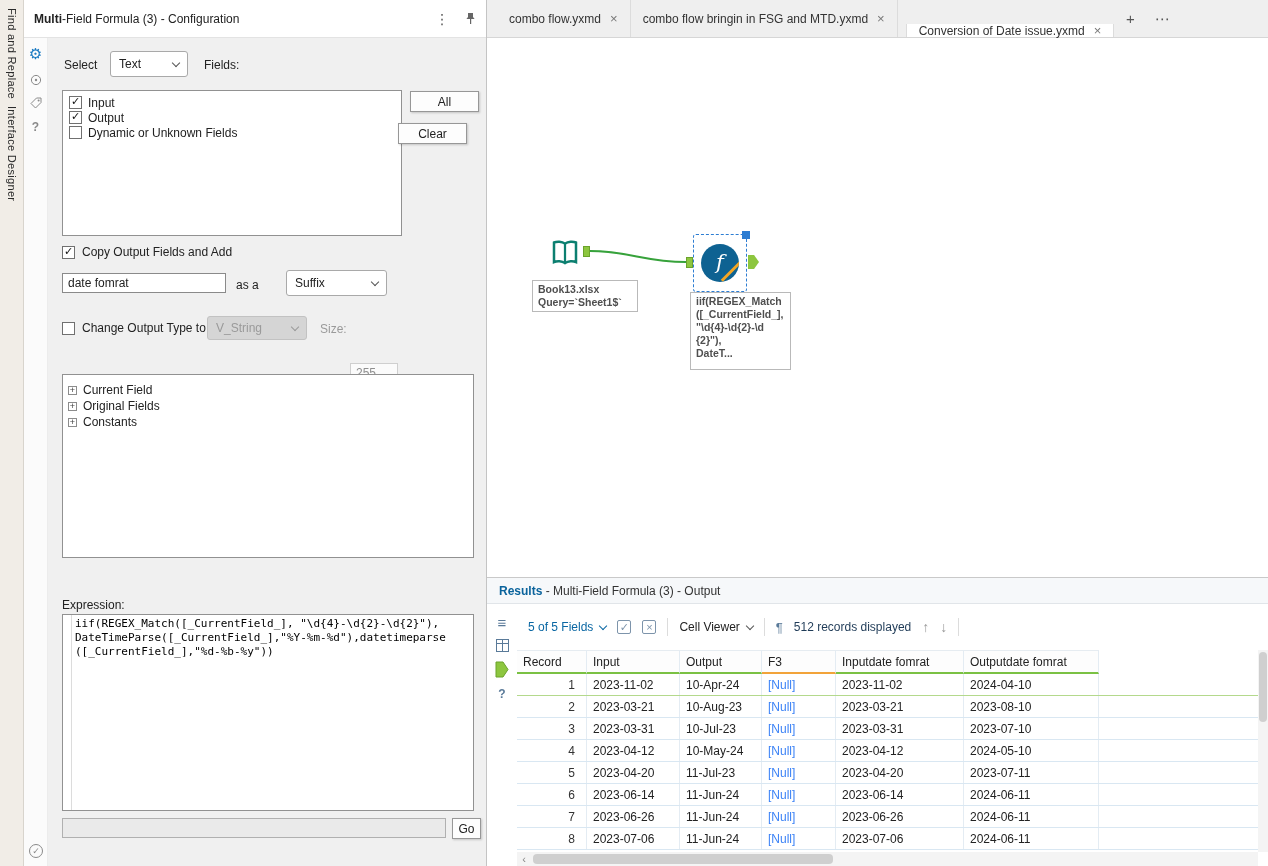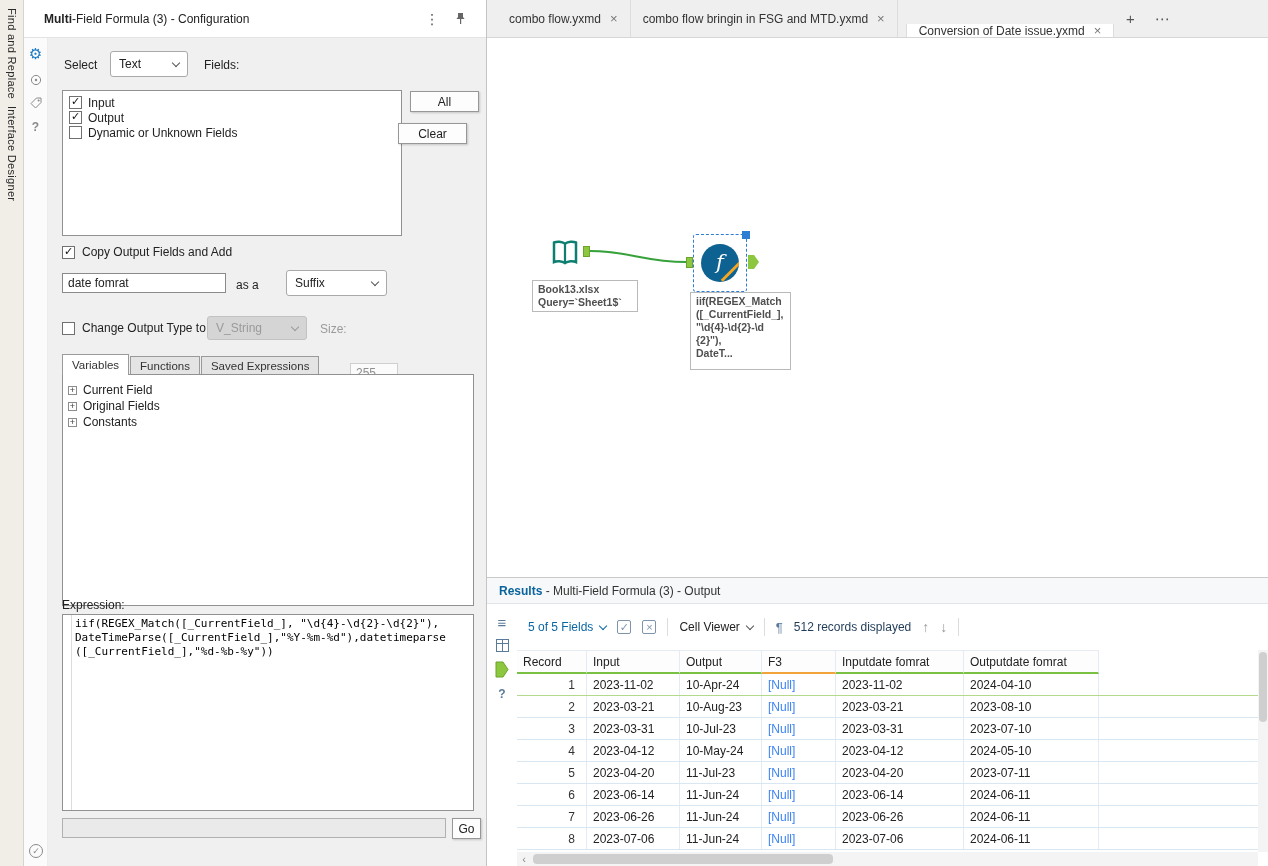--- a/index.html
+++ b/index.html
@@ -12,21 +12,21 @@
                 background:#f1ede7; border-right:1px solid #d8d4cd; z-index:6; }
   .vtab { position:absolute; left:0; width:24px; writing-mode:vertical-rl;
           font-size:11px; color:#2b2b2b; letter-spacing:.3px; line-height:24px;
           text-align:left; cursor:pointer; }
   .vtab1 { top:8px; } .vtab2 { top:106px; }
 
   
   .config { position:absolute; left:24px; top:0; width:463px; height:866px;
             background:#fff; border-right:1px solid #c4c4c4; z-index:5; }
   .config-header { height:38px; border-bottom:1px solid #e3e3e3; display:flex;
-                   align-items:center; padding:0 20px; background:#fff; }
+                   align-items:center; padding:0 10px; background:#fff; }
   .config-title b { font-weight:700; }
   .header-actions { margin-left:auto; display:flex; align-items:center; gap:16px; }
   .kebab { font-size:14px; color:#555; cursor:pointer; }
   .pin { cursor:pointer; display:flex; }
 
   .icon-rail { position:absolute; left:0; top:38px; width:24px; bottom:0;
                background:#fbfbfb; border-right:1px solid #ececec; display:flex;
                flex-direction:column; align-items:center; padding-top:7px; gap:11px; }
   .rail-gear { color:#1b7ac2; font-size:15px; cursor:pointer; }
   .rail-icon { color:#8a8a8a; font-size:12px; cursor:pointer; display:flex; }
@@ -77,21 +77,21 @@
   .lbl-size { left:272px; top:284px; }
   .inp-size { left:302px; top:280px; width:48px; height:20px; color:#8f8f8f;
               border-color:#cfcfcf; background:#fbfbfb;margin-top:45px; }
 
   .expr-tabs { left:14px; top:316px; display:flex; align-items:flex-end; }
   .etab { height:19px; padding:0 9px; font-size:11.5px; display:flex; align-items:center;
           border:1px solid #9a9a9a; border-bottom:none; background:#e4e4e4; color:#333;
           cursor:pointer; margin-right:1px; }
   .etab.active { background:#fff; height:21px; position:relative; z-index:2; }
 
-  .tree-box { left:14px; top:336px; width:412px; height:232px; background:#fff;
+  .tree-box { left:14px; top:336px; width:412px; height:184px; background:#fff;
               border:1px solid #919191; padding:7px 5px; }
   .tree-item { display:flex; align-items:center; gap:6px; height:16px; cursor:default; }
   .expander { width:9px; height:9px; border:1px solid #8c8c8c; background:#fff;
               font-size:9px; line-height:7px; text-align:center; color:#444; flex:none; cursor:pointer; }
   .expander::before { content:"+"; }
 
   .lbl-expression { left:14px; top:560px; }
   .expr-box { left:14px; top:576px; width:412px; height:197px; background:#fff;
               border:1px solid #919191; cursor:text; }
   .expr-gutter { position:absolute; left:8px; top:0; bottom:0; width:1px; background:#dcdcdc; }
@@ -270,25 +270,20 @@
         <span class="cb"></span>
         <span class="lbl">Change Output Type to</span>
       </div>
       <div class="dd dd-vstring">
         <span>V_String</span>
         <span class="chev dis"></span>
       </div>
       <span class="lbl-dis lbl-size">Size:</span>
       <input class="inp inp-size" value="255" style="">
 
-      <div class="expr-tabs">
-        <div class="etab active">Variables</div>
-        <div class="etab">Functions</div>
-        <div class="etab">Saved Expressions</div>
-      </div>
 
       <div class="tree-box">
         <div class="tree-item">
           <span class="expander"></span>
           <span>Current Field</span>
         </div>
         <div class="tree-item">
           <span class="expander"></span>
           <span>Original Fields</span>
         </div>

